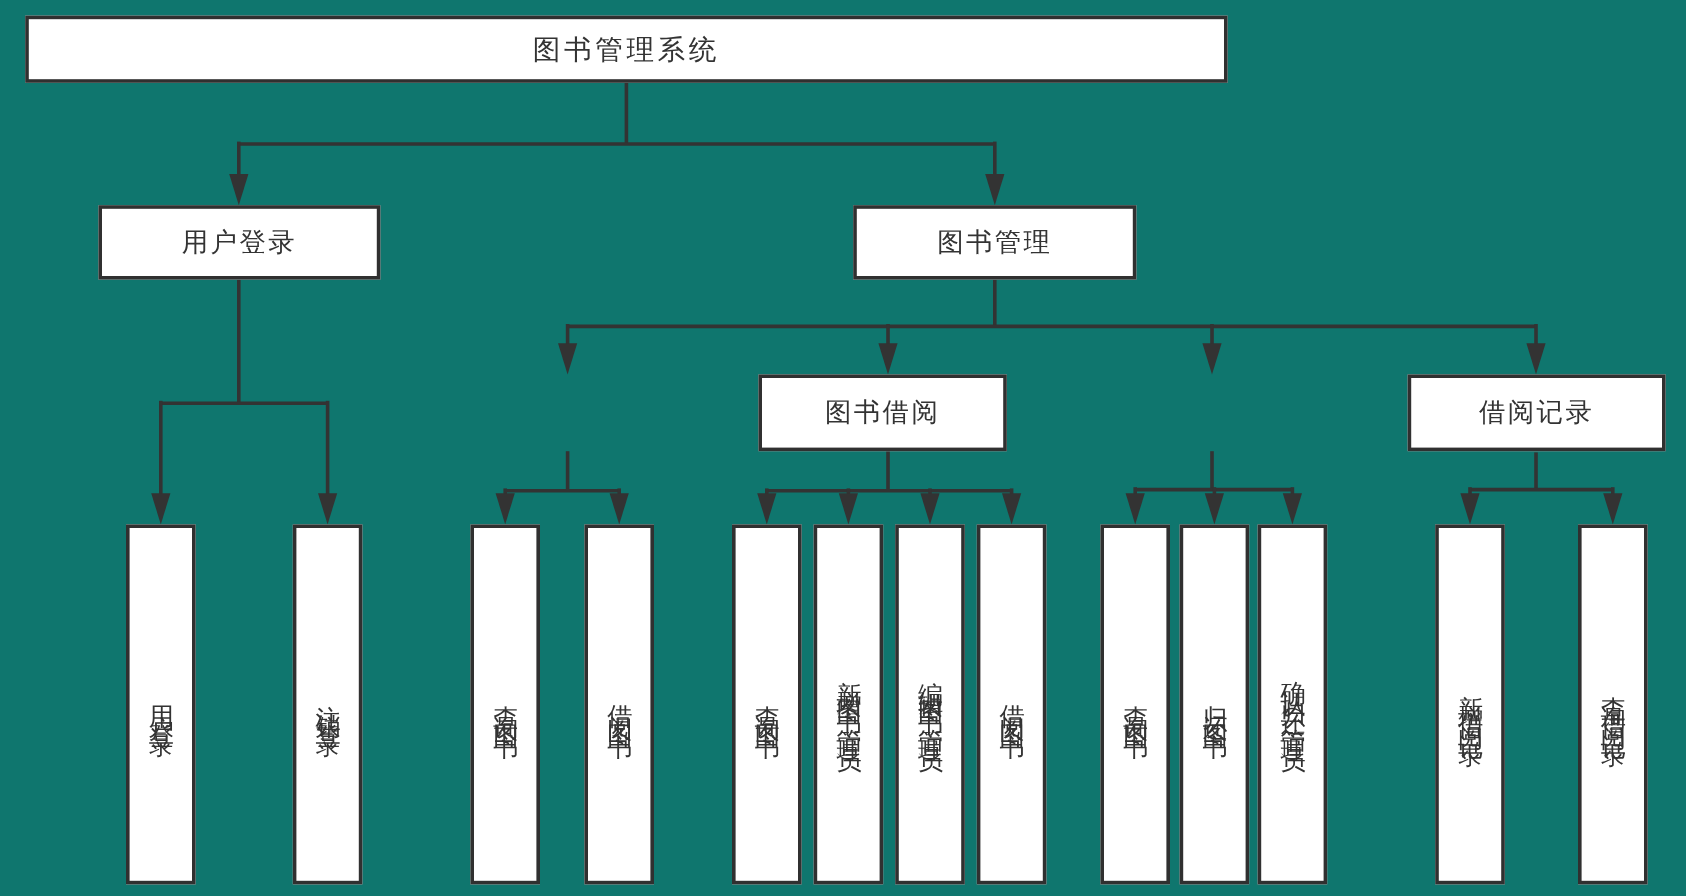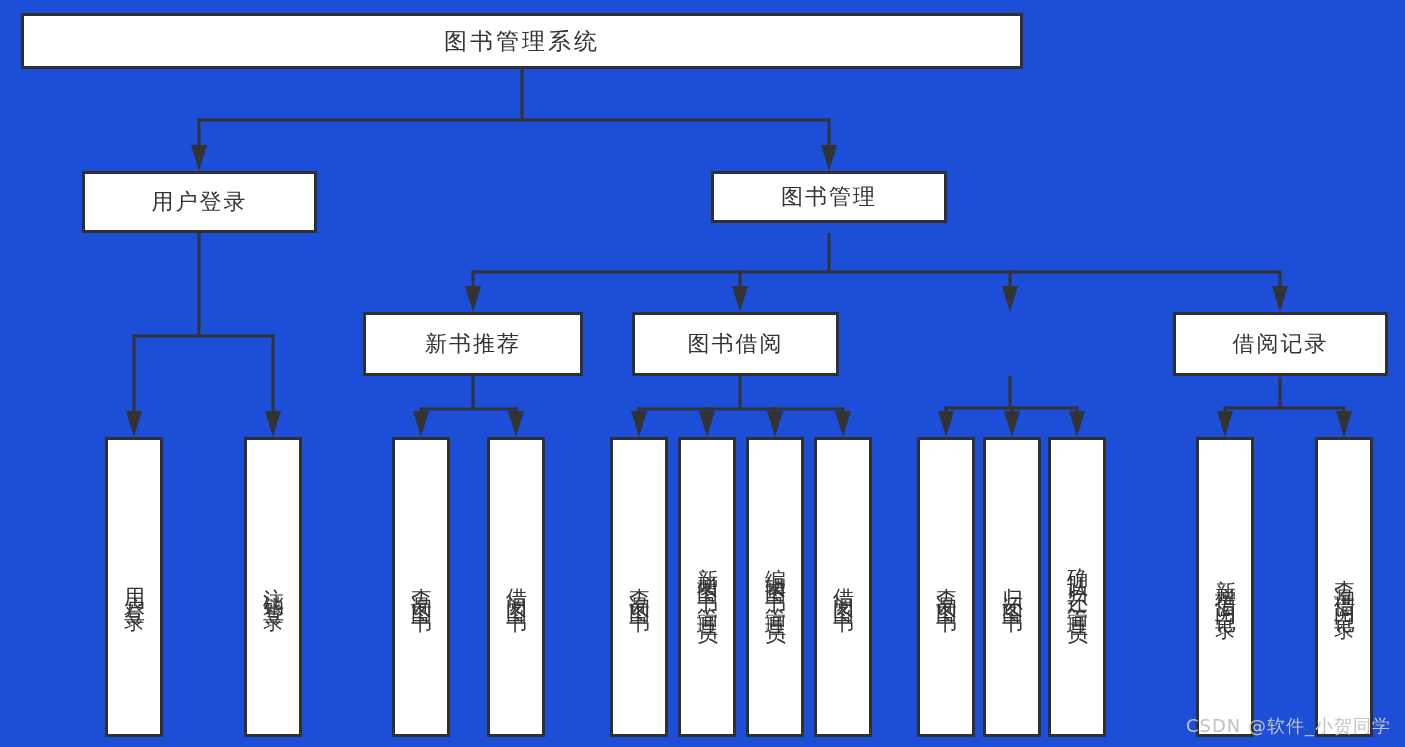--- a/index.html
+++ b/index.html
@@ -5,21 +5,21 @@
   html, body {
     margin: 0;
     padding: 0;
     background: #ffffff;
     font-family: "DejaVu Sans", "Liberation Sans", sans-serif;
   }
   #canvas {
     position: relative;
     width: 1405px;
     height: 747px;
-    background: #1d4ed8;
+    background: #0f766e;
     overflow: hidden;
   }
   #connectors {
     position: absolute;
     left: 0; top: 0;
     width: 1405px; height: 747px;
     z-index: 1;
   }
   .node {
     position: absolute;
@@ -145,27 +145,24 @@
     </g>
   </svg>
 
   <div class="node root-box" style="left:21px; top:13px; width:1002px; height:56px;">
     <span class="hlabel">图书管理系统</span>
   </div>
 
   <div class="node" style="left:82px; top:171px; width:235px; height:62px;">
     <span class="hlabel">用户登录</span>
   </div>
-  <div class="node" style="left:711px; top:171px; width:236px; height:52px;align-items:center;">
+  <div class="node" style="left:711px; top:171px; width:236px; height:62px;align-items:center;">
     <span class="hlabel">图书管理</span>
   </div>
 
-  <div class="node" style="left:363px; top:312px; width:220px; height:64px;">
-    <span class="hlabel">新书推荐</span>
-  </div>
   <div class="node" style="left:632px; top:312px; width:207px; height:64px;">
     <span class="hlabel">图书借阅</span>
   </div>
   <div class="node" style="left:1173px; top:312px; width:215px; height:64px;">
     <span class="hlabel">借阅记录</span>
   </div>
 
   <div class="node leaf" style="left:105px;">
     <span class="vtext">用户登录</span>
   </div>
@@ -203,15 +200,14 @@
     <span class="vtext">确认归还（管理员）</span>
   </div>
 
   <div class="node leaf" style="left:1196px;">
     <span class="vtext">新增借阅记录</span>
   </div>
   <div class="node leaf" style="left:1315px;">
     <span class="vtext">查询借阅记录</span>
   </div>
 
-  <div id="watermark">CSDN @软件_小贺同学</div>
 
 </div>
 
 </body></html>

